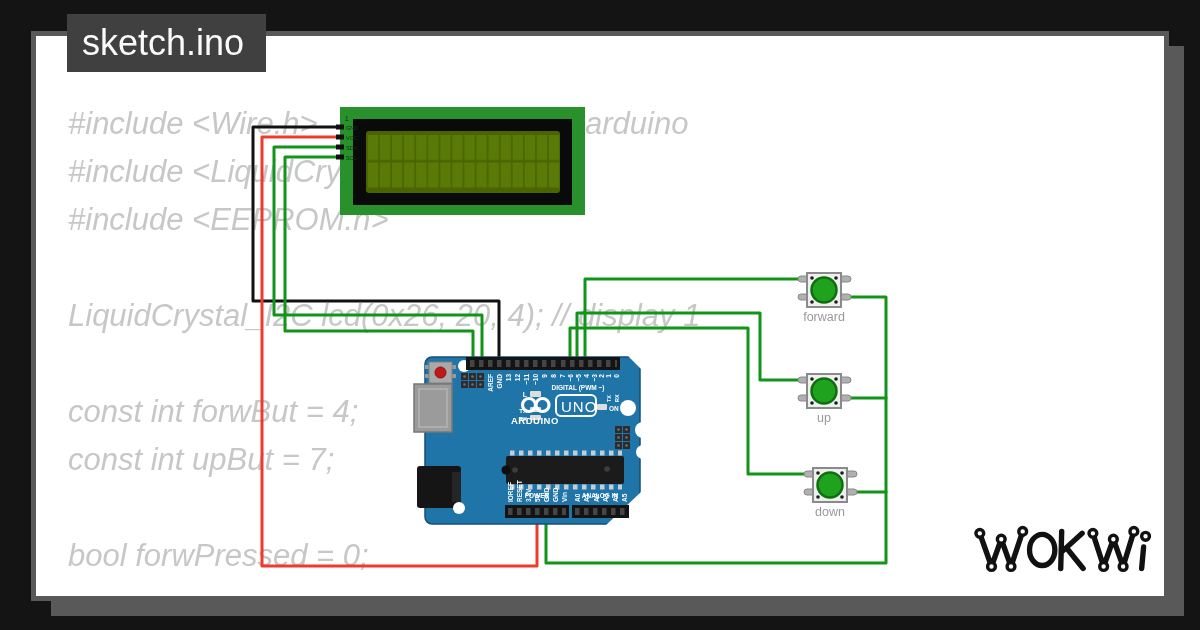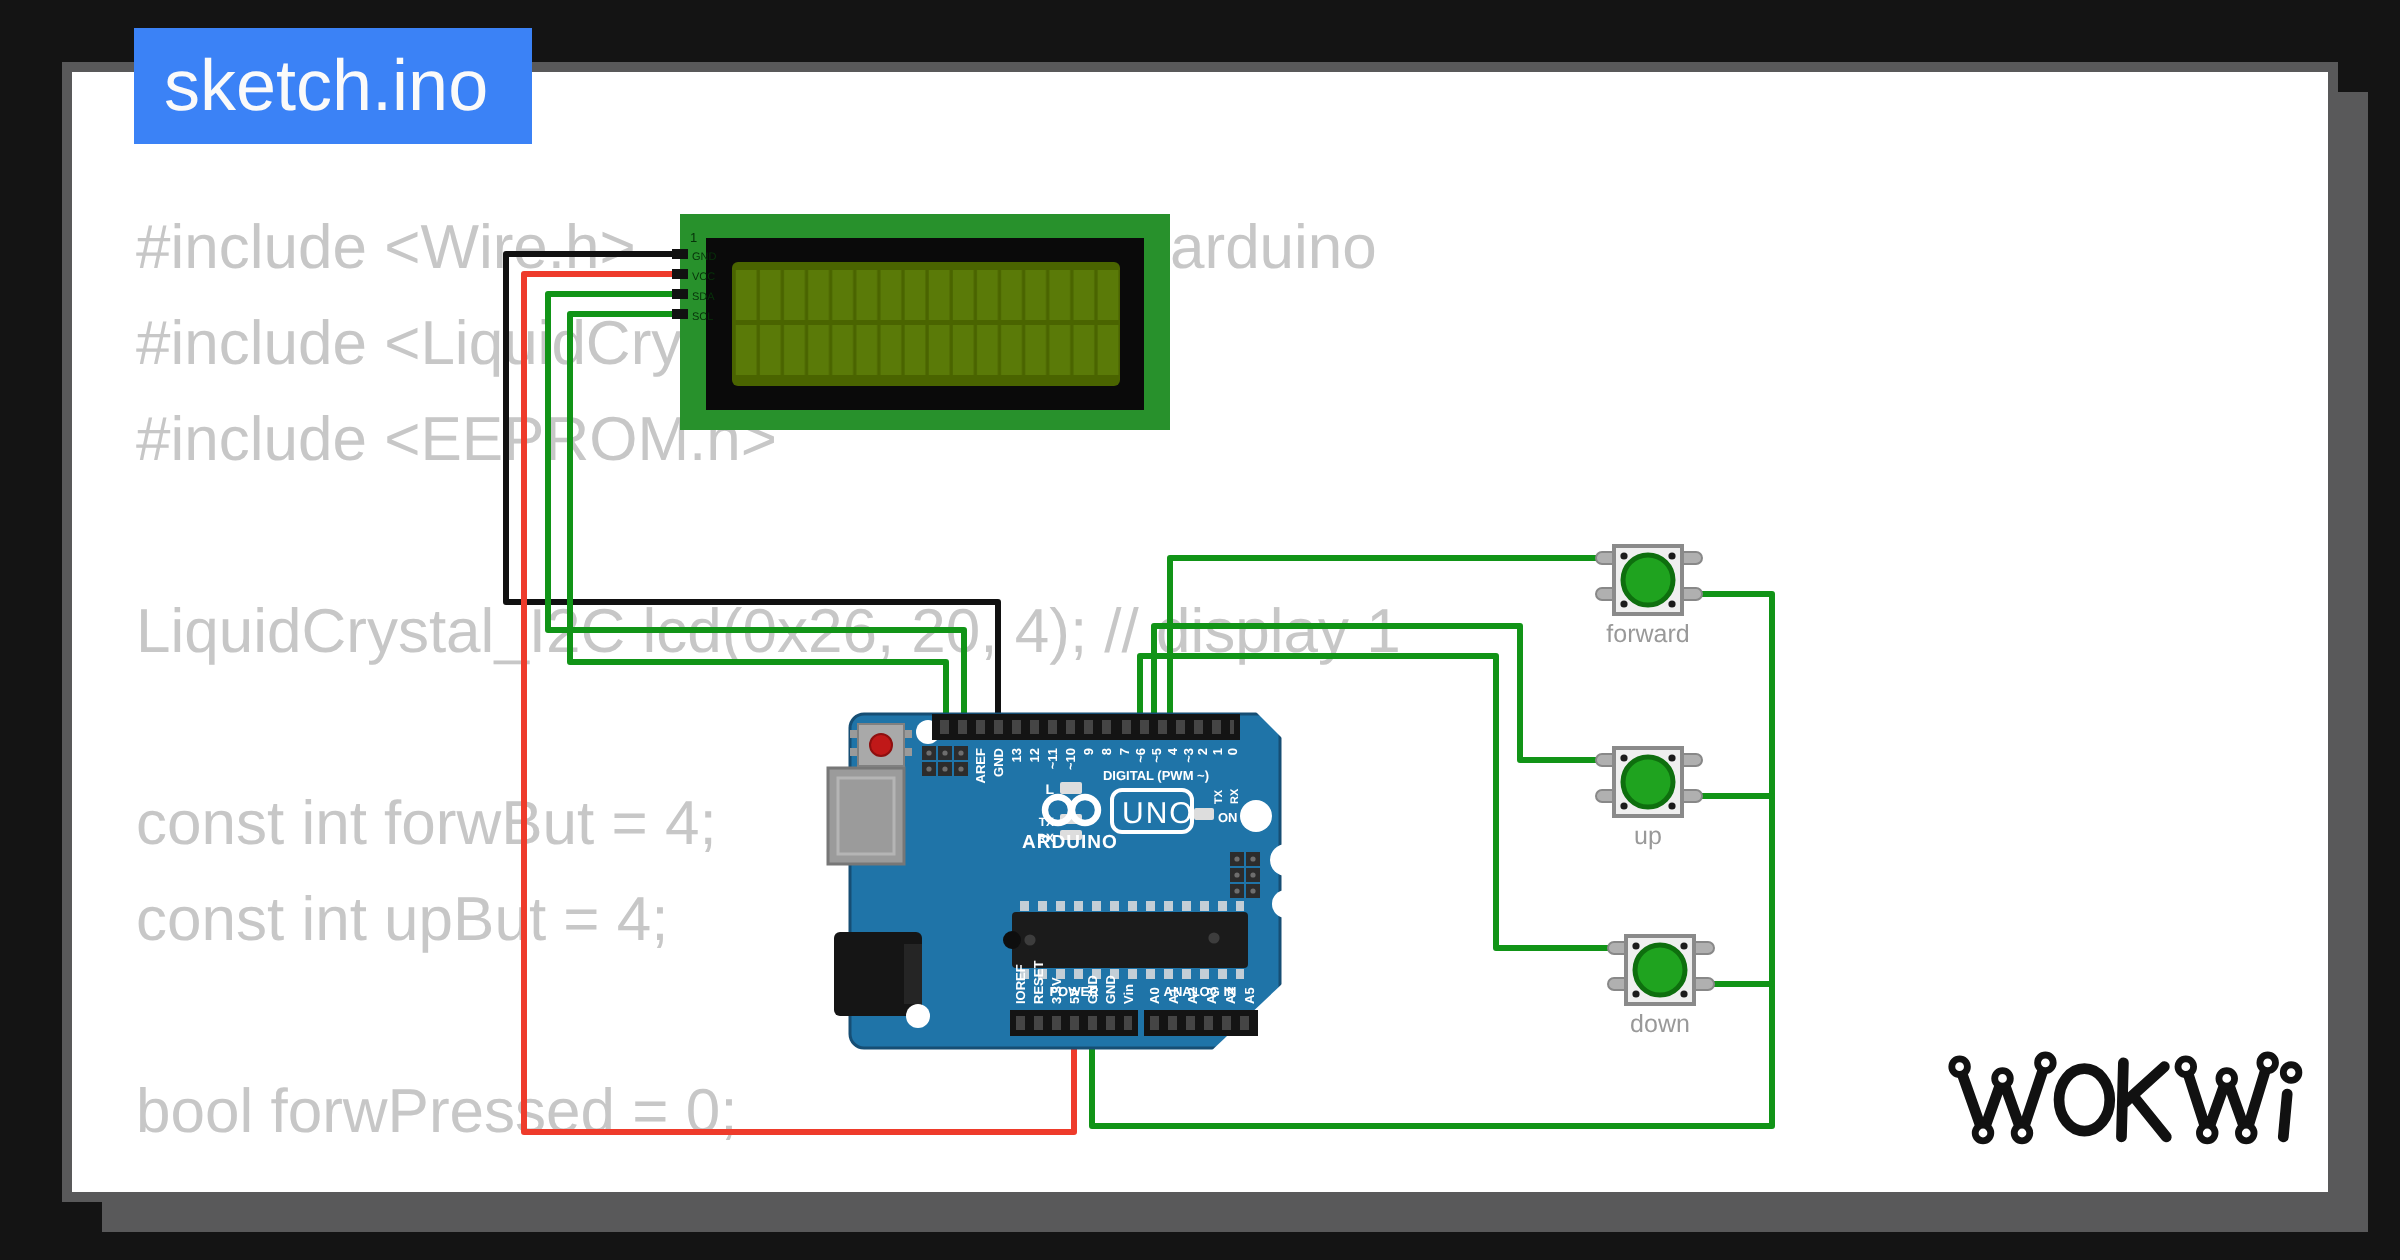--- a/index.html
+++ b/index.html
@@ -1,20 +1,20 @@
 <!DOCTYPE html>
 <html><head>
 <meta charset="utf-8">
 <style>
   html,body{margin:0;padding:0;background:#141414;width:1200px;height:630px;overflow:hidden;}
   #stage{position:relative;width:1200px;height:630px;font-family:"Liberation Sans",sans-serif;}
   .shadow{position:absolute;left:51px;top:46px;width:1133px;height:570px;background:#59595a;}
   .border{position:absolute;left:31px;top:31px;width:1138px;height:570px;background:#59595a;}
-  .canvas{position:absolute;left:36px;top:36px;width:1128px;height:560px;background:#ffffff;overflow:hidden;}
-  .titlebox{position:absolute;left:67px;top:14px;height:58px;background:#3b82f6;color:#fafafa;
+  .canvas{position:absolute;left:36px;top:36px;width:1128px;height:560px;background:#ffffff;overflow:hidden;font-style:italic;}
+  .titlebox{position:absolute;left:67px;top:14px;height:58px;background:#404040;color:#fafafa;
             font-size:36px;line-height:58px;padding:0 22px 0 15px;z-index:30;}
   .code{position:absolute;left:32px;top:64px;width:1110px;color:#c7c7c7;font-size:31px;z-index:1;}
   .code .ln{height:48px;line-height:48px;white-space:pre;position:relative;}
   .code .frag{position:absolute;left:517px;top:0;}
   #circuit{position:absolute;left:0;top:0;z-index:10;pointer-events:none;}
   #wokwi{position:absolute;left:972px;top:517px;z-index:20;}
 </style>
 </head>
 <body>
 
@@ -25,21 +25,21 @@
 
   <div class="canvas">
     <div class="code">
       <div class="ln"><span>#include &lt;Wire.h&gt;</span><span class="frag">arduino</span></div>
       <div class="ln">#include &lt;LiquidCrystal_I2C.h&gt;</div>
       <div class="ln">#include &lt;EEPROM.h&gt;</div>
       <div class="ln"></div>
       <div class="ln">LiquidCrystal_I2C lcd(0x26, 20, 4); // display 1</div>
       <div class="ln"></div>
       <div class="ln">const int forwBut = 4;</div>
-      <div class="ln">const int upBut = 4;</div>
+      <div class="ln">const int upBut = 7;</div>
       <div class="ln"></div>
       <div class="ln">bool forwPressed = 0;</div>
     </div>
   </div>
 
   <div class="titlebox">sketch.ino</div>
 
   <svg id="circuit" width="1200" height="630" viewBox="0 0 1200 630">
     <defs>
       <pattern id="lcdcells" x="367" y="134" width="12.06" height="27.5" patternUnits="userSpaceOnUse">

